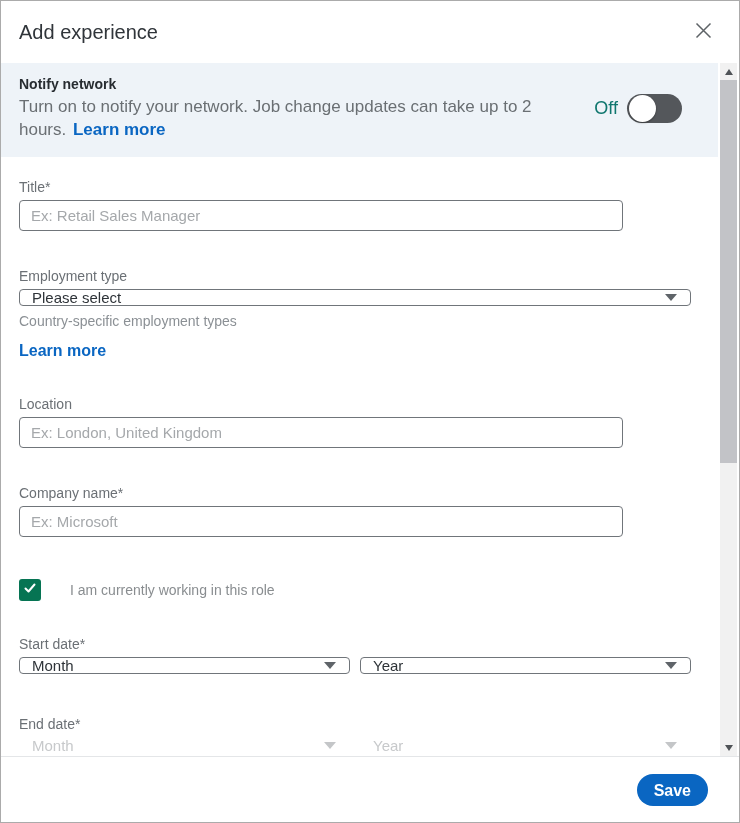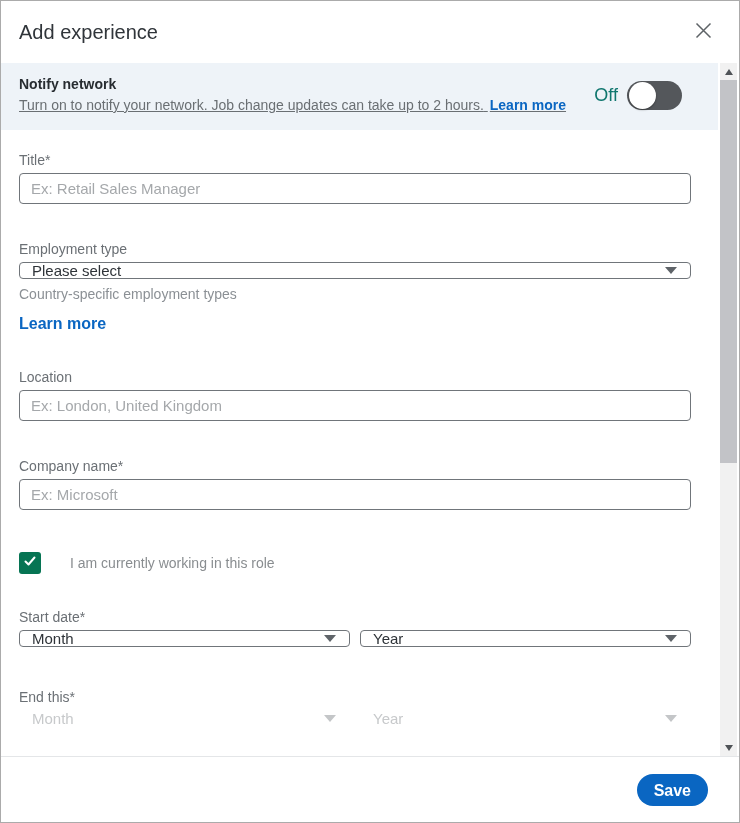--- a/index.html
+++ b/index.html
@@ -37,37 +37,37 @@
   .scroll-region{flex:1;position:relative;overflow:hidden;background:#fff;}
   
   .banner{
     background:var(--banner-bg);
     margin-right:21px;
     padding:13px 18px 15px 18px;
     display:flex;align-items:center;justify-content:space-between;
   }
   .banner-text{min-width:0;}
   .banner-title{font-size:14px;font-weight:700;color:#272c31;margin-bottom:4px;}
-  .banner-desc{font-size:14px;color:#6a6f73;line-height:1.35;text-decoration:underline;}
+  .banner-desc{font-size:17px;color:#6a6f73;line-height:1.35;}
   .banner-link{color:var(--accent);font-weight:600;text-decoration:none;cursor:pointer;margin-left:2px;}
   .toggle-wrap{display:flex;align-items:center;gap:9px;margin-left:18px;margin-right:18px;flex-shrink:0;}
   .toggle-state{font-size:18px;color:#0f766e;}
   .toggle{
     width:55px;height:29px;border-radius:15px;background:var(--toggle-bg);
     position:relative;cursor:pointer;border:none;
   }
   .toggle-knob{
     position:absolute;top:1px;left:2px;width:27px;height:27px;border-radius:50%;
     background:#fff;box-shadow:0 1px 2px rgba(0,0,0,.35);
   }
   
   .form{padding:22px 18px 0 18px;}
   .field-label{display:block;font-size:14px;color:#6b7075;margin-bottom:5px;}
   .text-input{
-    width:672px;height:31px;border:1px solid #70757a;border-radius:4px;
+    width:604px;height:31px;border:1px solid #70757a;border-radius:4px;
     padding:0 11px;font-size:15px;color:#333;font-family:inherit;background:#fff;
   }
   .text-input::placeholder{color:#a5a8ab;}
   .select{
     width:672px;height:17px;border:1px solid #70757a;border-radius:4px;
     padding:0 13px 0 12px;background:#fff;cursor:pointer;
     display:flex;align-items:center;justify-content:space-between;
     font-size:15px;color:#2e3338;font-family:inherit;
   }
   .caret{
@@ -198,21 +198,21 @@
             <span class="caret"></span>
           </div>
           <div class="select">
             <span>Year</span>
             <span class="caret"></span>
           </div>
         </div>
       </div>
 
       <div class="field-group mt-42 disabled-group">
-        <label class="field-label">End this*</label>
+        <label class="field-label">End date*</label>
         <div class="date-row">
           <div class="select">
             <span>Month</span>
             <span class="caret"></span>
           </div>
           <div class="select">
             <span>Year</span>
             <span class="caret"></span>
           </div>
         </div>

